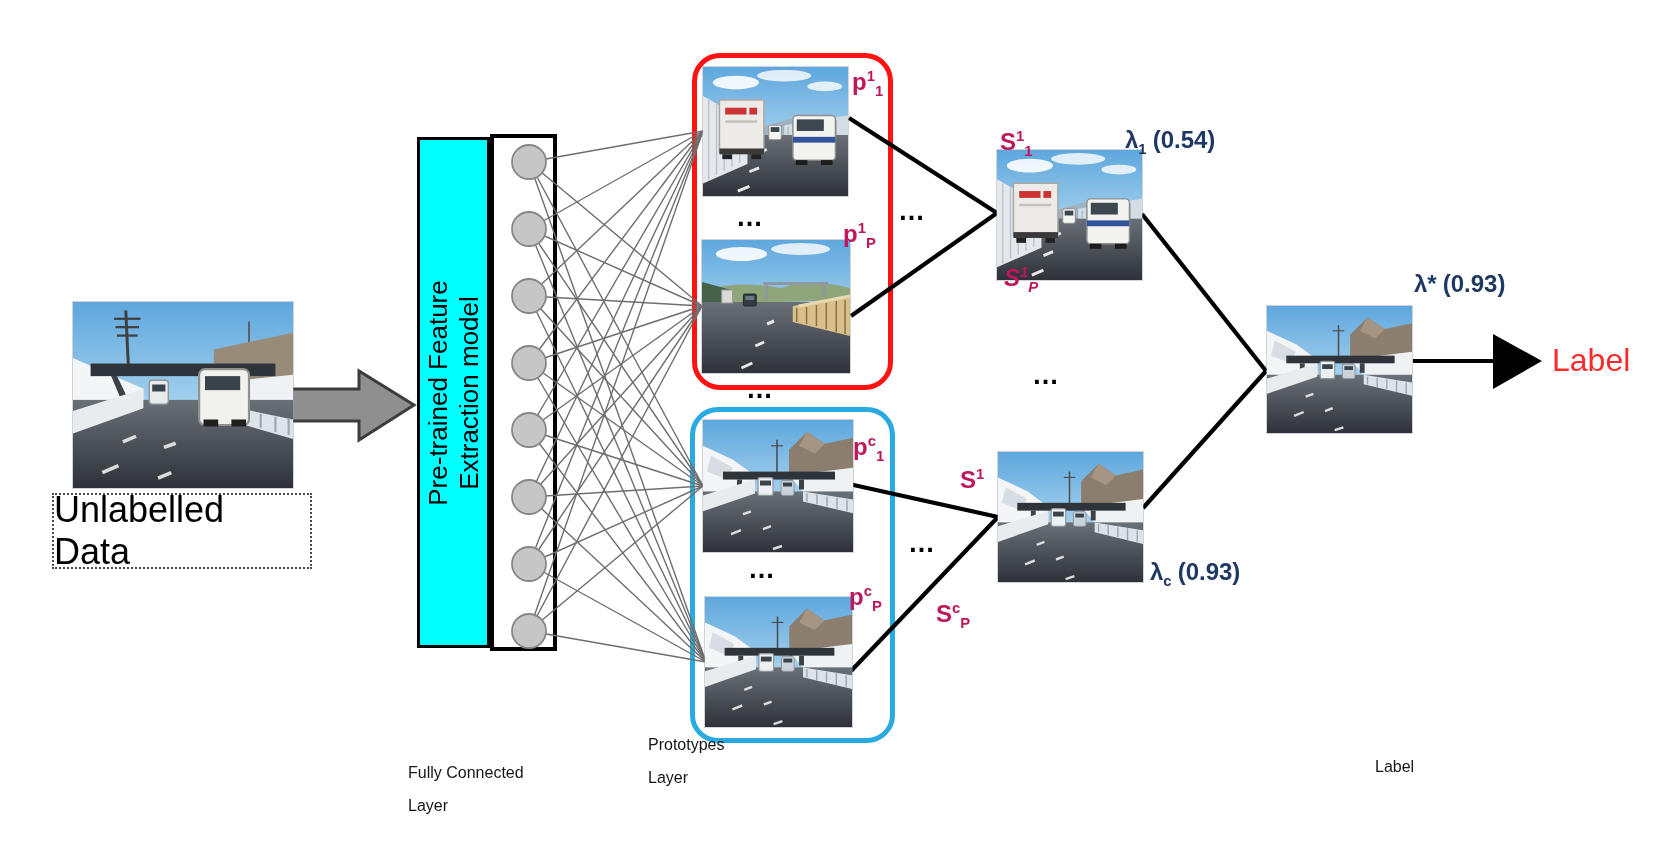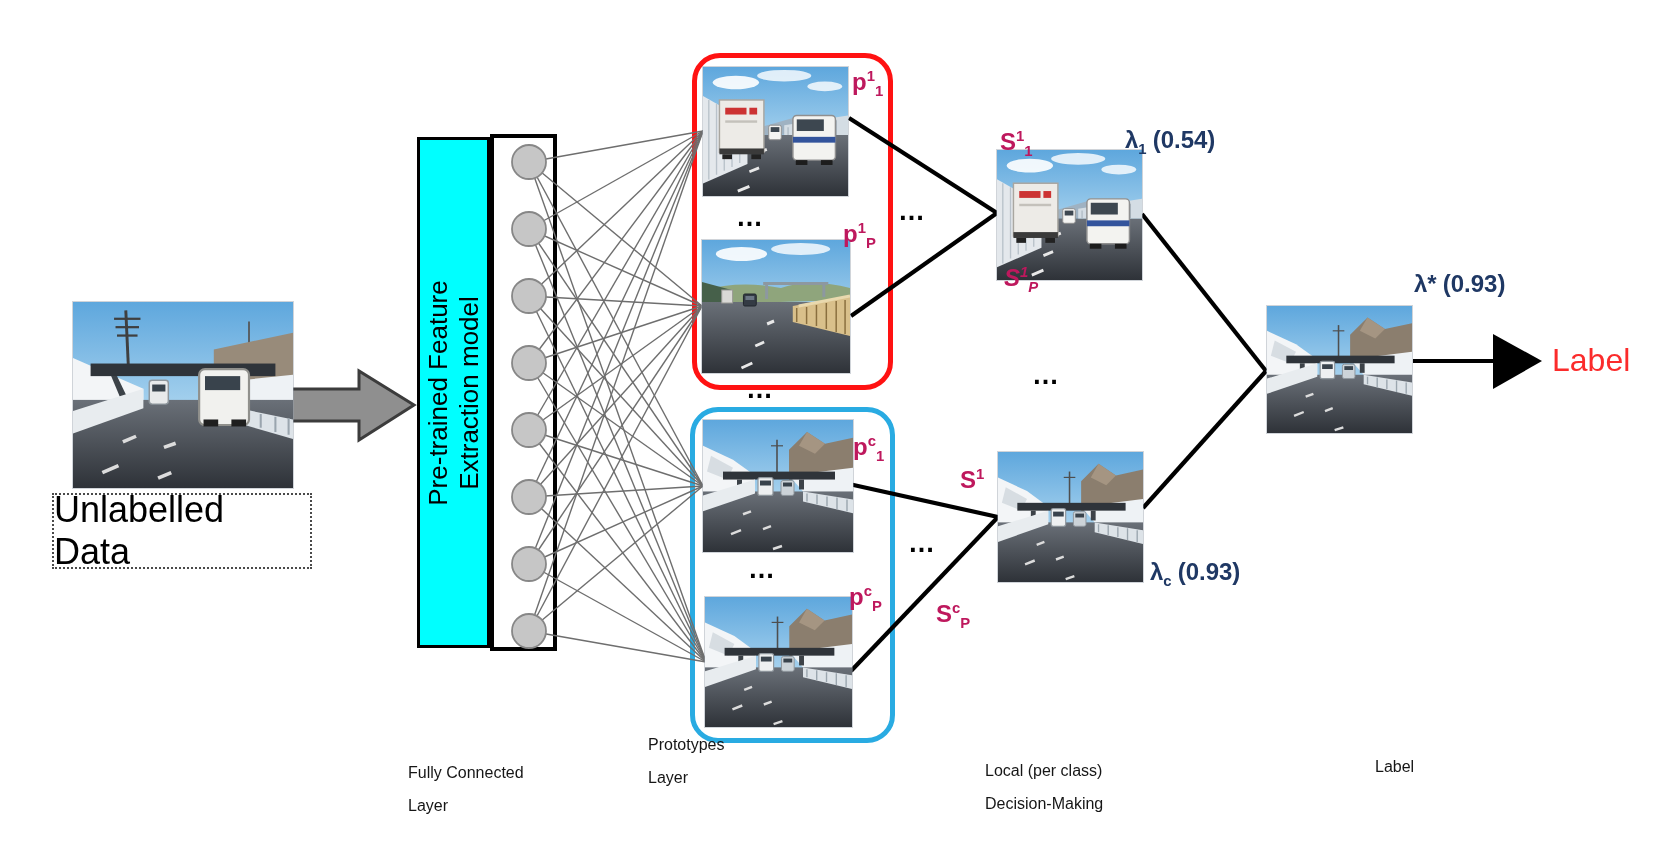--- a/index.html
+++ b/index.html
@@ -263,21 +263,17 @@
   <div class="out-label" style="left:1552px;top:342px;">Label</div>
 
   <div class="caption" style="left:408px;top:756px;">
     <div>Fully Connected</div>
     <div>Layer</div>
   </div>
   <div class="caption" style="left:648px;top:728px;">
     <div>Prototypes</div>
     <div>Layer</div>
   </div>
-  <div class="caption" style="left:985px;top:754px;">
-    <div>Local (per class)</div>
-    <div>Decision-Making</div>
-  </div>
   <div class="caption" style="left:1375px;top:750px;">
     <div>Label</div>
   </div>
 
 </div>
 
 </body></html>

